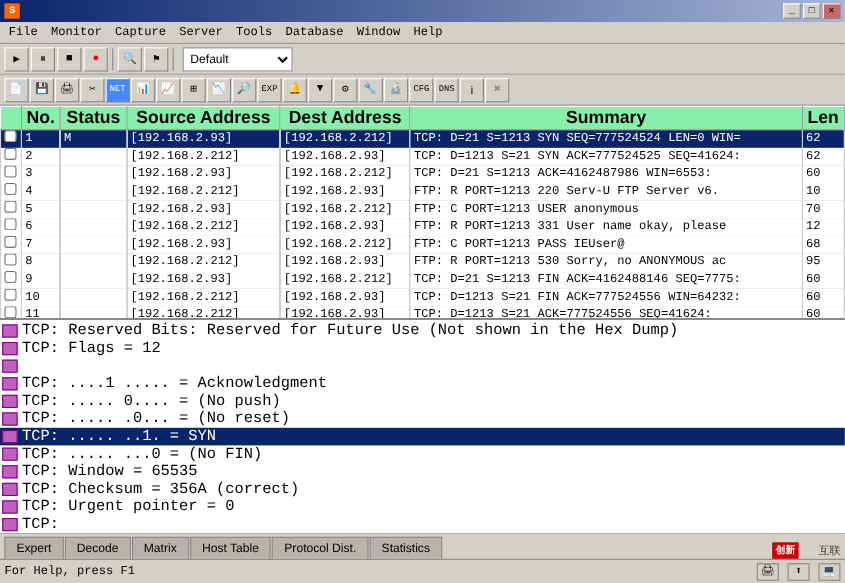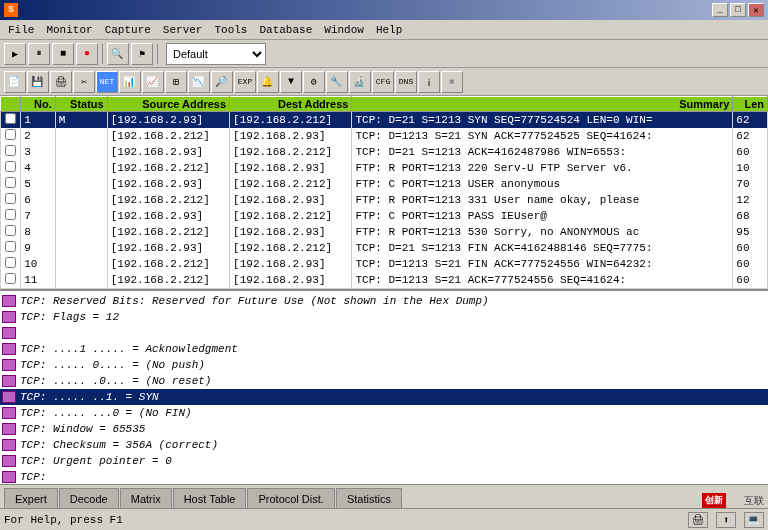--- a/index.html
+++ b/index.html
@@ -145,32 +145,32 @@
       overflow: hidden;
       border-bottom: 2px solid #888;
       position: relative;
     }
     .packet-table {
       width: 100%;
       border-collapse: collapse;
       font-size: 11px;
     }
     .packet-table thead th {
-      background: #84cc16;
+      background: #86efac;
       border: 1px solid #999;
       border-top-color: #fff;
       border-left-color: #fff;
       padding: 1px 3px;
       font-weight: bold;
       white-space: nowrap;
-      text-align: right;
+      text-align: center;
       position: sticky;
       top: 0;
       font-family: Arial, sans-serif;
-      font-size: 11px;
+      font-size: 16px;
     }
     .packet-table tbody tr {
       background: white;
     }
     .packet-table tbody tr.selected {
       background: #0a246a;
       color: white;
     }
     .packet-table tbody td {
       border-right: 1px solid #ccc;
@@ -214,22 +214,21 @@
       margin-right: 4px;
       flex-shrink: 0;
       display: flex;
       align-items: center;
       justify-content: center;
       font-size: 8px;
       color: white;
     }
     .decode-text {
       font-family: 'Courier New', monospace;
-      font-size: 11px;
-      font-style: italic;
+      font-size: 14px;
     }
 
     
     .table-wrapper {
       overflow-y: scroll;
       height: 100%;
       overflow-x: hidden;
     }
 
     

